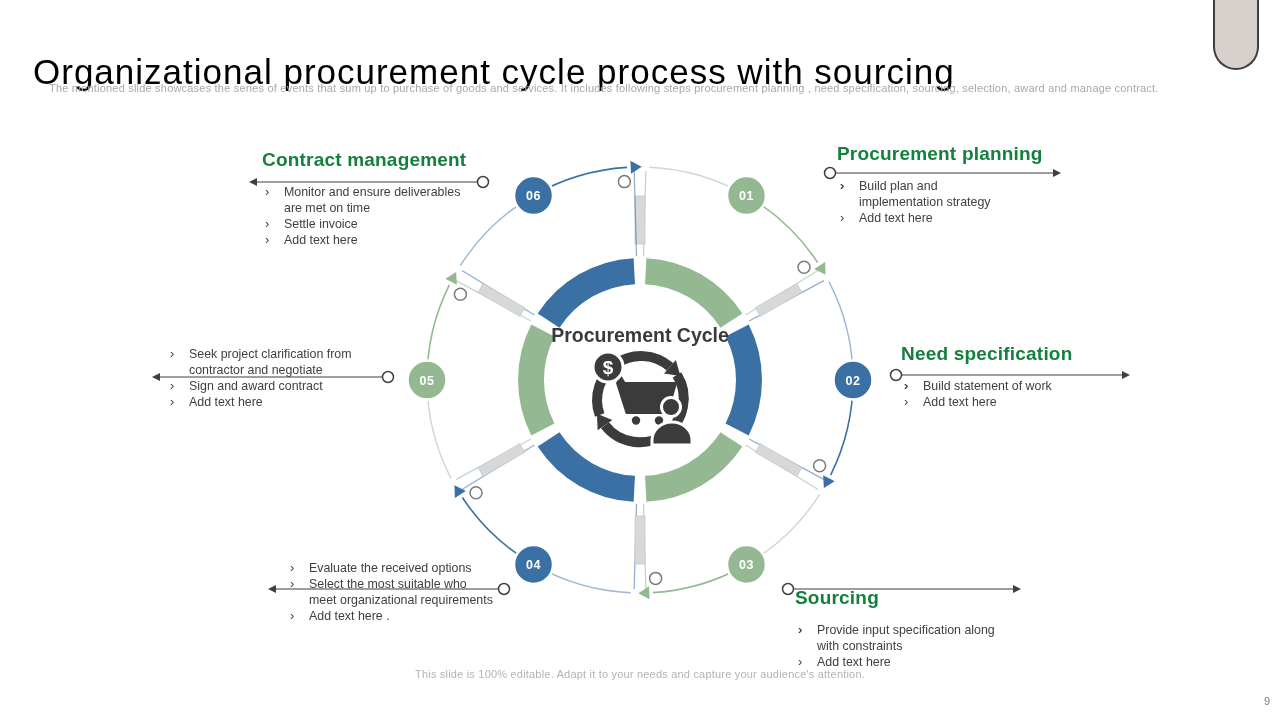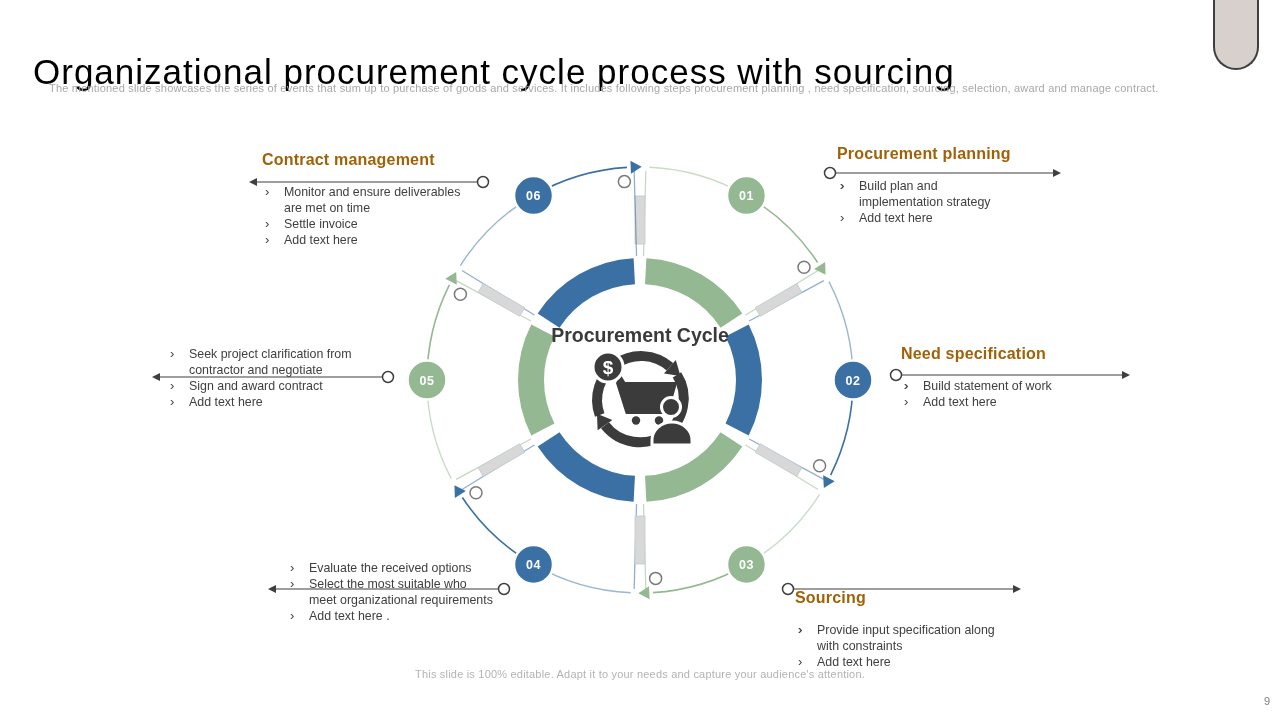--- a/index.html
+++ b/index.html
@@ -15,21 +15,21 @@
   #slide-subtitle{
     left:49px;top:82px;width:1180px;font-size:11px;color:#a8a8a8;letter-spacing:.2px;
   }
   #corner-tab{
     left:1213px;top:0;width:46px;height:70px;background:#d7d0cc;
     border:2px solid #3f3f3f;border-top:none;border-radius:0 0 24px 24px;box-sizing:border-box;
   }
   #diagram-svg{left:0;top:0;}
   .callout{position:absolute;}
   .co-title{
-    margin:0 0 14px 0;font-size:16px;font-weight:700;color:#a16207;
+    margin:0 0 14px 0;font-size:19px;font-weight:700;color:#15803d;
     letter-spacing:.2px;line-height:20px;white-space:nowrap;
   }
   .co-list{list-style:none;margin:0;padding:0;font-size:12.4px;line-height:16px;color:#404040;}
   .co-list li{position:relative;padding-left:22px;margin:0;}
   .co-list .g{position:absolute;left:3px;top:0;font-size:13px;color:#404040;}
   #footer-note{
     left:0;top:668px;width:1280px;text-align:center;font-size:11px;color:#b3b3b3;letter-spacing:.2px;
   }
   #page-number{left:1240px;top:695px;width:30px;text-align:right;font-size:11px;color:#7f7f7f;}
   svg text{font-family:"Liberation Sans", sans-serif;}

